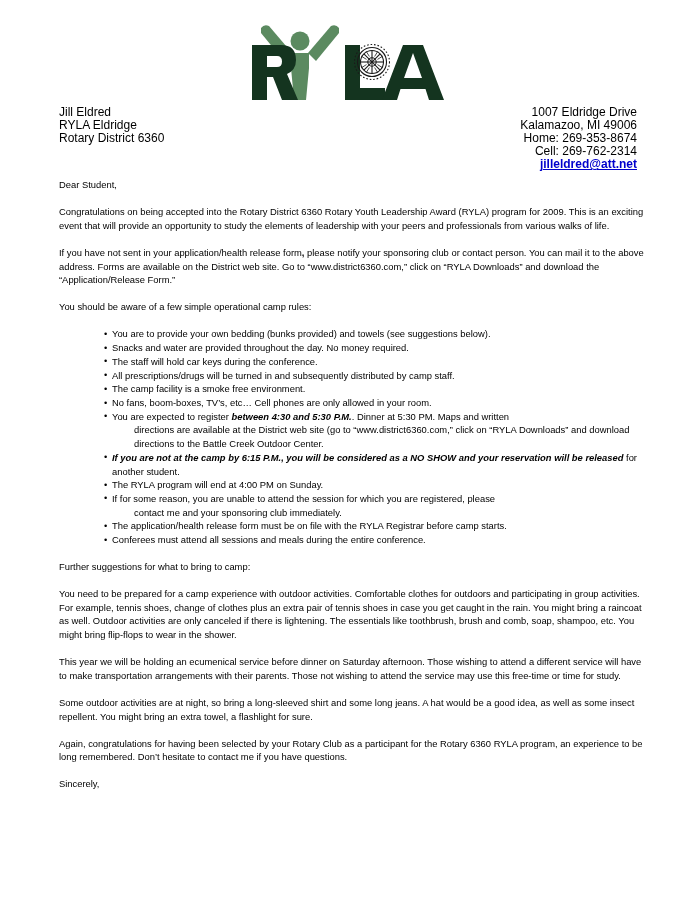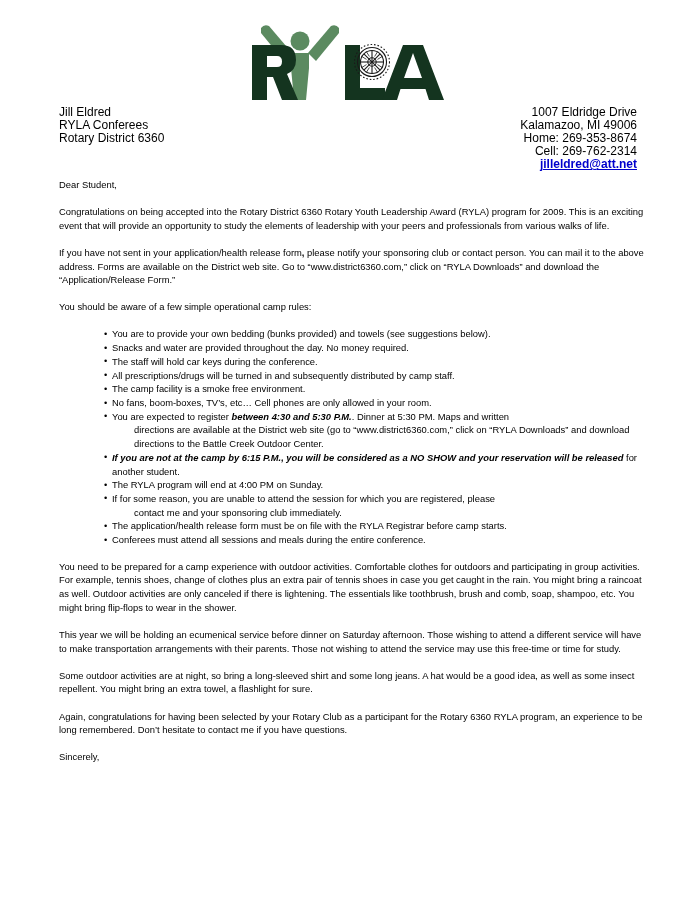--- a/index.html
+++ b/index.html
@@ -154,21 +154,21 @@
       <g fill="#14341f">
         <path d="M155 23 L175 23 L196 78 L181 78 L177.5 67 L152.5 67 L149 78 L134 78 Z
                  M156 56 L174 56 L165 31 Z"></path>
       </g>
     </svg>
   </div>
 
   <div class="letterhead">
     <div class="sender-block">
       <div>Jill Eldred</div>
-      <div>RYLA Conferees</div>
+      <div>RYLA Eldridge</div>
       <div>Rotary District 6360</div>
     </div>
     <div class="addr-block">
       <div class="addr-line">1007 Eldridge Drive</div>
       <div class="addr-line">Kalamazoo, MI 49006</div>
       <div class="addr-line">Home: 269-353-8674</div>
       <div class="addr-line">Cell:  269-762-2314</div>
       <div class="addr-line"><a class="email-link">jilleldred@att.net</a></div>
     </div>
   </div>
@@ -234,20 +234,21 @@
       <li class="rule-item">
           <span class="dot">•</span>
           <span class="rule-text">The application/health release form must be on file with the RYLA Registrar before camp starts.</span>
         </li>
       <li class="rule-item">
           <span class="dot">•</span>
           <span class="rule-text">Conferees must attend all sessions and meals during the entire conference.</span>
         </li>
     </ul>
 
+    <p class="para">Further suggestions for what to bring to camp:</p>
 
     <p class="para">You need to be prepared for a camp experience with outdoor activities. Comfortable clothes for outdoors and participating in group activities. For example, tennis shoes, change of clothes plus an extra pair of tennis shoes in case you get caught in the rain. You might bring a raincoat as well. Outdoor activities are only canceled if there is lightening.  The essentials like toothbrush, brush and comb, soap, shampoo, etc. You might bring flip-flops to wear in the shower.</p>
 
     <p class="para">This year we will be holding an ecumenical service before dinner on Saturday afternoon.  Those wishing to attend a different service will have to make transportation arrangements with their parents.  Those not wishing to attend the service may use this free-time or time for study.</p>
 
     <p class="para">Some outdoor activities are at night, so bring a long-sleeved shirt and some long jeans.  A hat would be a good idea, as well as some insect repellent. You might bring an extra towel, a flashlight for sure.</p>
 
     <p class="para">Again, congratulations for having been selected by your Rotary Club as a participant for the Rotary 6360 RYLA program, an experience to be long remembered. Don’t hesitate to contact me if you have questions.</p>
 
     <p class="para">Sincerely,</p>

